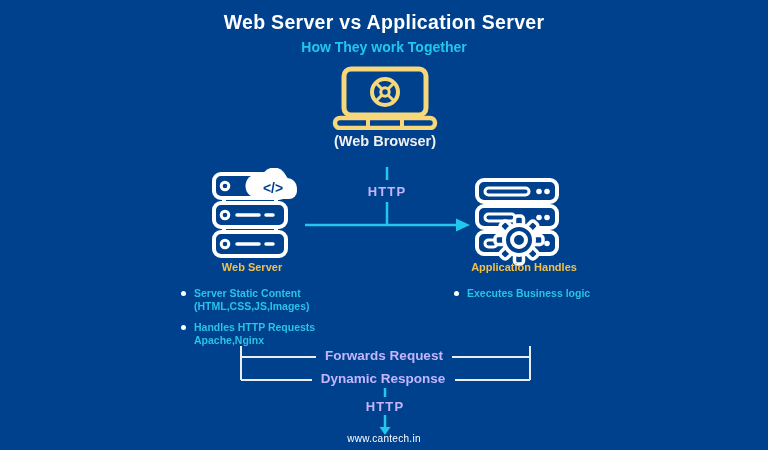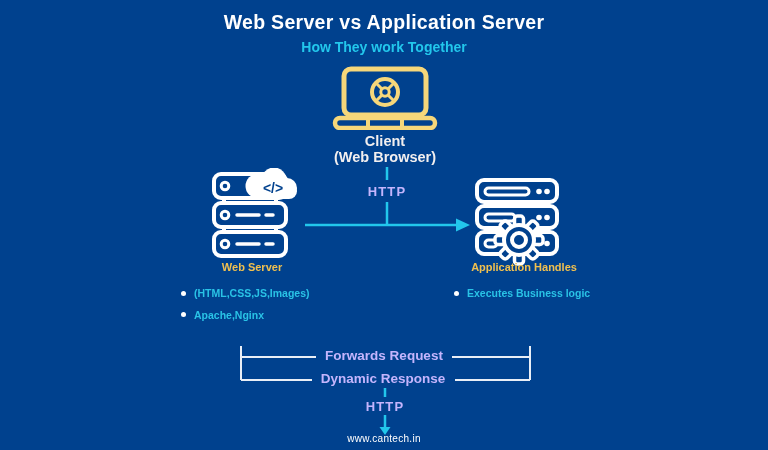--- a/index.html
+++ b/index.html
@@ -86,21 +86,20 @@
       <line x1="58.5" y1="22.5" x2="63.5" y2="17.5" stroke="#f6d77a" stroke-width="3"></line>
       <line x1="51.5" y1="29.5" x2="46.5" y2="34.5" stroke="#f6d77a" stroke-width="3"></line>
       <line x1="58.5" y1="29.5" x2="63.5" y2="34.5" stroke="#f6d77a" stroke-width="3"></line>
       <rect x="5" y="52" width="100" height="10" rx="5" fill="none" stroke="#f6d77a" stroke-width="4.5"></rect>
       <line x1="38" y1="52" x2="38" y2="62" stroke="#f6d77a" stroke-width="4"></line>
       <line x1="72" y1="52" x2="72" y2="62" stroke="#f6d77a" stroke-width="4"></line>
     </svg>
   </div>
 
   <div class="abs cx client-label">
-    <div>Client</div>
     <div>(Web Browser)</div>
   </div>
   <div class="abs cx http-label" style="top:184px;left:387px;">HTTP</div>
 
   <div class="abs" style="left:210px;top:168px;">
     <svg width="88" height="94" viewBox="0 0 88 94">
       <line x1="14" y1="28" x2="14" y2="38" stroke="#ffffff" stroke-width="4"></line>
       <line x1="66" y1="28" x2="66" y2="38" stroke="#ffffff" stroke-width="4"></line>
       <line x1="14" y1="57" x2="14" y2="67" stroke="#ffffff" stroke-width="4"></line>
       <line x1="66" y1="57" x2="66" y2="67" stroke="#ffffff" stroke-width="4"></line>
@@ -173,26 +172,28 @@
     </svg>
   </div>
 
   <div class="abs cx server-title" style="top:261px;left:252px;">Web Server</div>
   <div class="abs cx server-title" style="top:261px;left:524px;">Application Handles</div>
 
   <div class="abs bullets" style="left:181px;top:287px;">
     <div class="bullet">
       <span class="dot"></span>
       <span class="b-text">
+        <div>Server Static Content</div>
         <div class="b-line2">(HTML,CSS,JS,Images)</div>
       </span>
     </div>
     <div class="bullet">
       <span class="dot"></span>
       <span class="b-text">
+        <div>Handles HTTP Requests</div>
         <div class="b-line2">Apache,Nginx</div>
       </span>
     </div>
   </div>
 
   <div class="abs bullets" style="left:454px;top:287px;">
     <div class="bullet">
       <span class="dot"></span>
       <span class="b-text">
         <div>Executes Business logic</div>

